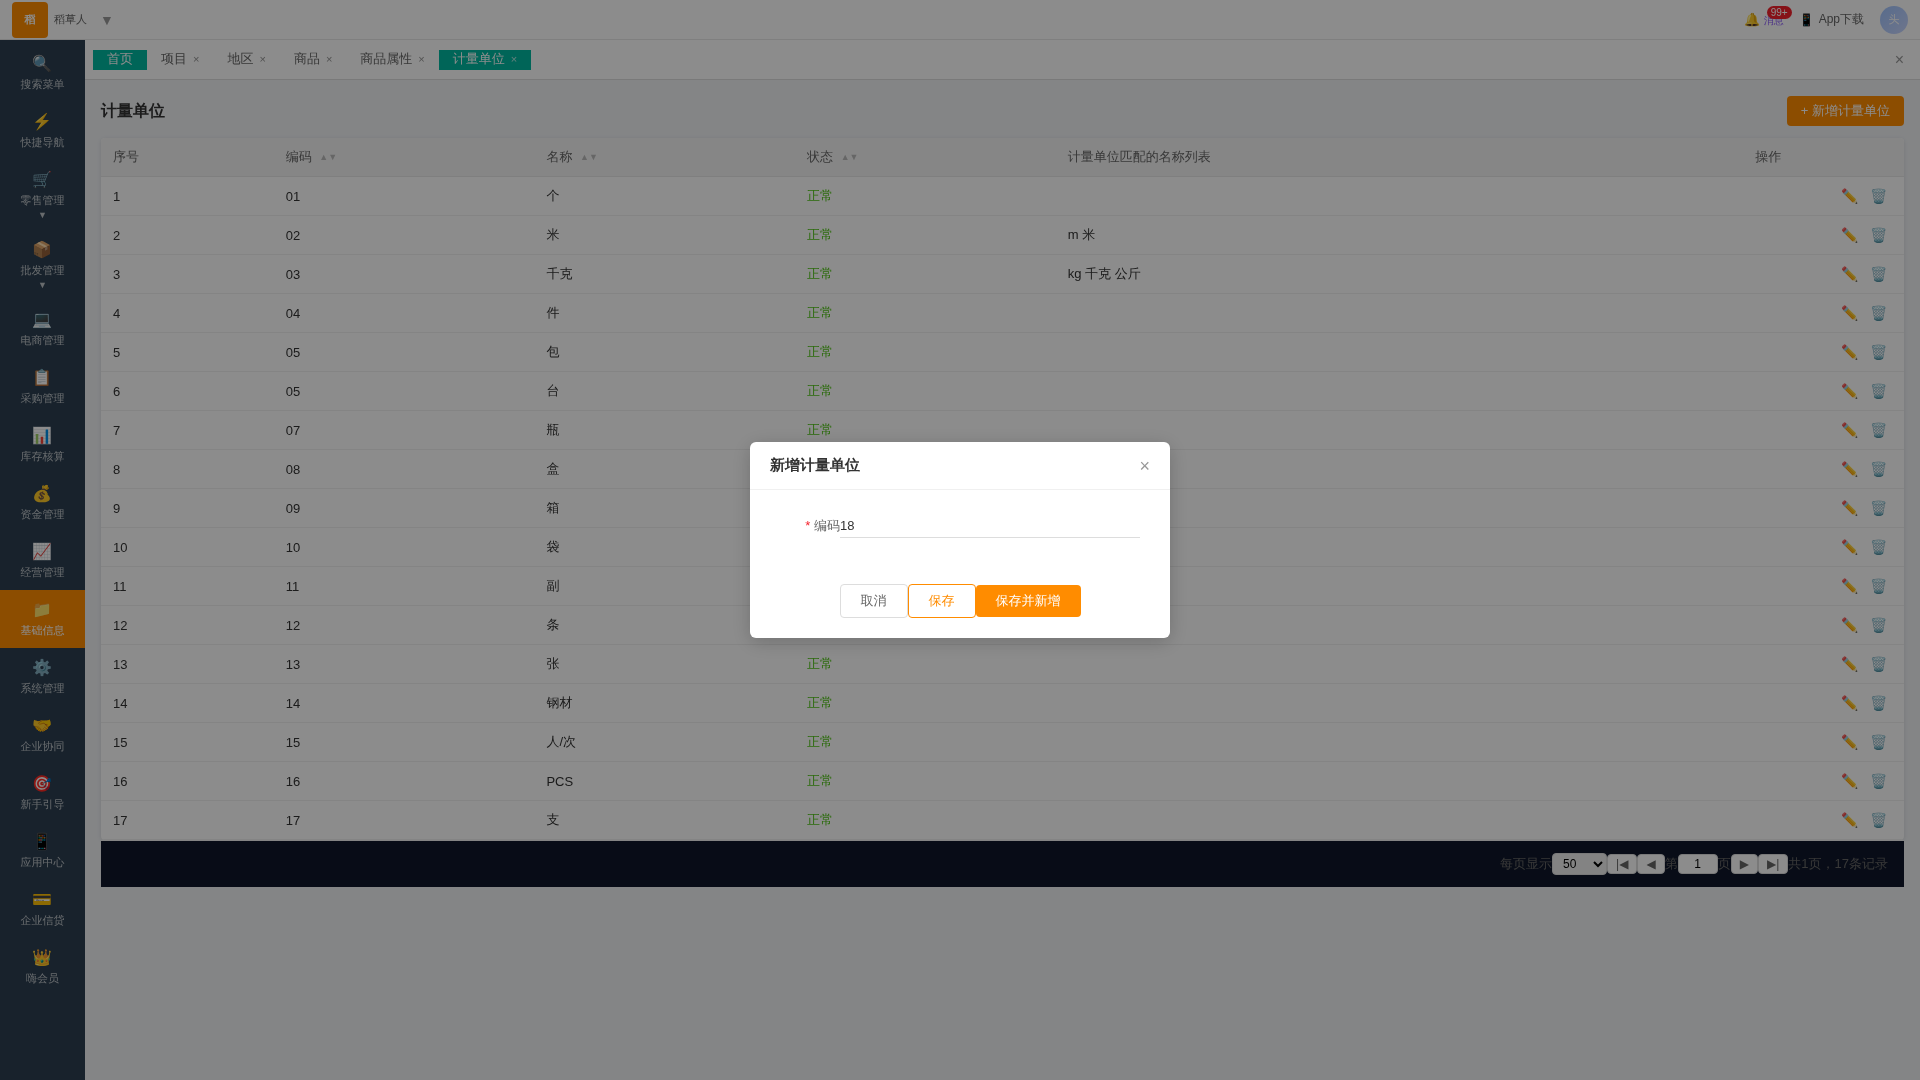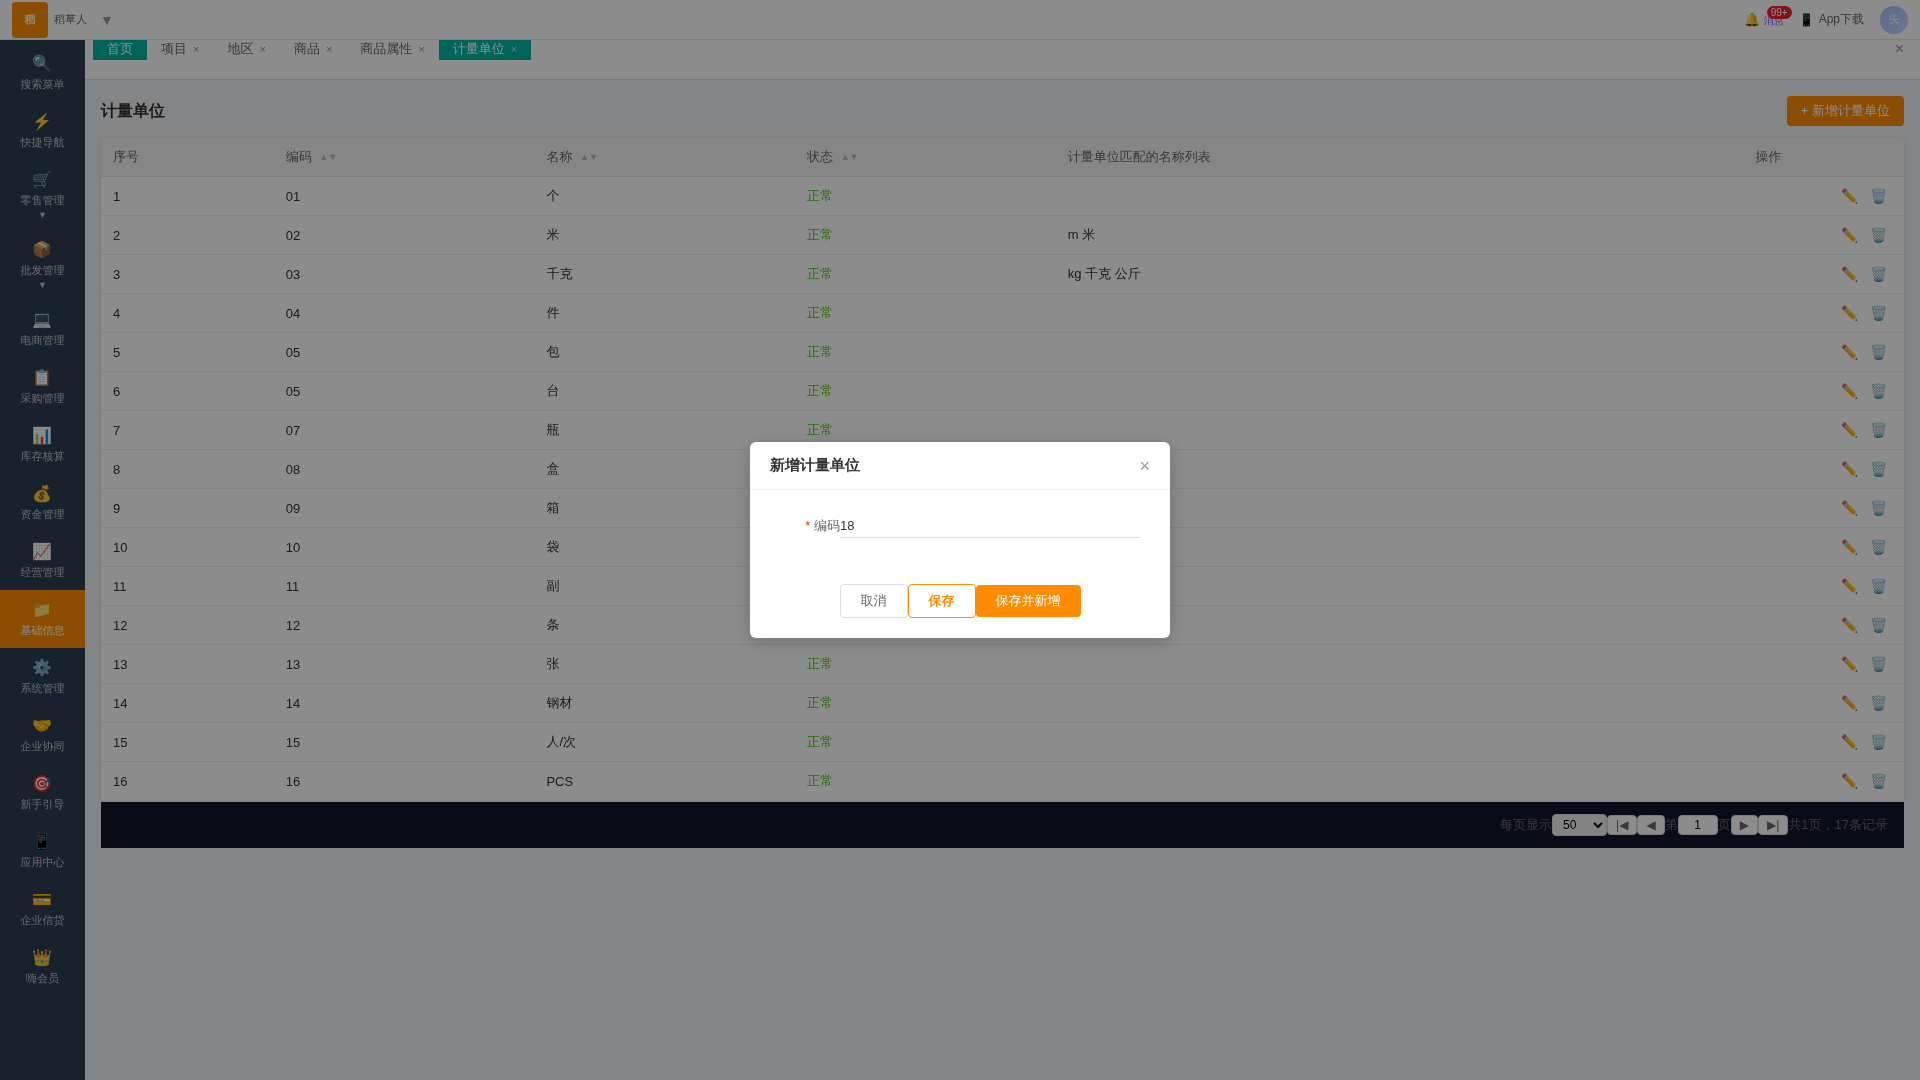--- a/index.html
+++ b/index.html
@@ -25,21 +25,21 @@
     
     .sidebar { width: 85px; background: #2c3e50; display: flex; flex-direction: column; flex-shrink: 0; padding-top: 4px; }
     .sidebar-item { display: flex; flex-direction: column; align-items: center; padding: 10px 4px; cursor: pointer; color: #bdc3c7; font-size: 11px; gap: 2px; transition: background 0.2s; }
     .sidebar-item.active { background: #ff8c00; color: #fff; }
     .sidebar-item .icon { font-size: 16px; margin-bottom: 2px; }
 
     
     .content-area { flex: 1; display: flex; flex-direction: column; overflow: hidden; }
 
     
-    .tab-bar { height: 40px; background: #fff; display: flex; align-items: flex-start; border-bottom: 1px solid #ddd; padding: 0 8px; flex-shrink: 0; }
+    .tab-bar { height: 40px; background: #fff; display: flex; align-items: center; border-bottom: 1px solid #ddd; padding: 0 8px; flex-shrink: 0; }
     .tab-item { display: flex; align-items: center; padding: 0 14px; cursor: pointer; font-size: 13px; color: #666; border-bottom: 2px solid transparent; gap: 6px; white-space: nowrap; }
     .tab-item.active { color: #fff; background: #00b8a0; border-bottom: 2px solid #00b8a0; }
     .tab-item.home { background: #00b8a0; color: #fff; }
     .tab-item .tab-close { font-size: 11px; color: inherit; opacity: 0.7; cursor: pointer; }
 
     
     .page-content { flex: 1; padding: 16px; overflow-y: auto; background: #f0f2f5; position: relative; }
 
     
     .page-header { display: flex; justify-content: space-between; align-items: center; margin-bottom: 12px; }
@@ -70,21 +70,21 @@
     .modal-title { font-size: 15px; font-weight: bold; color: #333; }
     .modal-close { background: none; border: none; cursor: pointer; color: #999; font-size: 18px; line-height: 1; }
     .modal-body { padding: 24px 30px 16px; }
     .form-row { display: flex; align-items: center; margin-bottom: 18px; }
     .form-label { width: 60px; text-align: right; font-size: 13px; color: #666; flex-shrink: 0; }
     .form-input { flex: 1; border: none; border-bottom: 1px solid #ddd; padding: 4px 0; font-size: 13px; outline: none; color: #333; }
     .form-input.active-field { border-bottom: 1px solid #ff8c00; }
     .form-input::placeholder { color: #bbb; }
     .modal-footer { display: flex; align-items: center; justify-content: center; padding: 12px 20px 20px; gap: 0; }
     .btn-cancel { border: 1px solid #ddd; background: #fff; color: #666; padding: 7px 20px; border-radius: 4px; cursor: pointer; font-size: 13px; }
-    .btn-save { border: 1px solid #ff8c00; background: #fff; color: #ff8c00; padding: 7px 20px; border-radius: 4px; cursor: pointer; font-size: 13px; font-weight: bold; }
+    .btn-save { border: 1px solid #ff8c00; background: #fff; color: #ff8c00; padding: 7px 20px; border-radius: 4px; cursor: pointer; font-size: 13px; }
     .btn-save-new { border: none; background: #ff8c00; color: #fff; padding: 7px 20px; border-radius: 4px; cursor: pointer; font-size: 13px; }
 
     
     .tab-bar-close { margin-left: auto; display: flex; align-items: center; padding: 0 8px; color: #999; cursor: pointer; font-size: 16px; }
   </style>
 </head>
 <body>
 
 <div class="top-bar">
   <div class="top-bar-left">
@@ -408,20 +408,31 @@
       <td></td>
       <td style="text-align:right;">
         <button class="action-btn" title="编辑">✏️</button>
         <button class="action-btn" title="删除">🗑️</button>
       </td>
     </tr>
               <tr>
       <td>16</td>
       <td>16</td>
       <td>PCS</td>
+      <td class="status-normal">正常</td>
+      <td></td>
+      <td style="text-align:right;">
+        <button class="action-btn" title="编辑">✏️</button>
+        <button class="action-btn" title="删除">🗑️</button>
+      </td>
+    </tr>
+              <tr>
+      <td>17</td>
+      <td>17</td>
+      <td>支</td>
       <td class="status-normal">正常</td>
       <td></td>
       <td style="text-align:right;">
         <button class="action-btn" title="编辑">✏️</button>
         <button class="action-btn" title="删除">🗑️</button>
       </td>
     </tr>
             </tbody>
         </table>
       </div>

